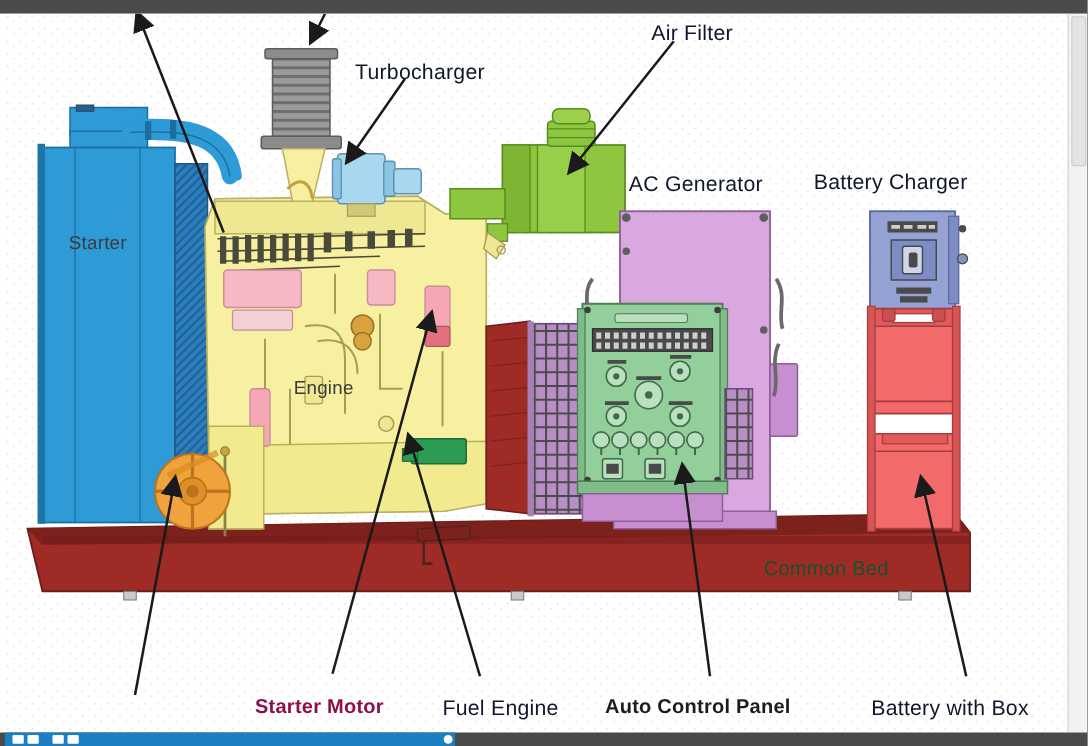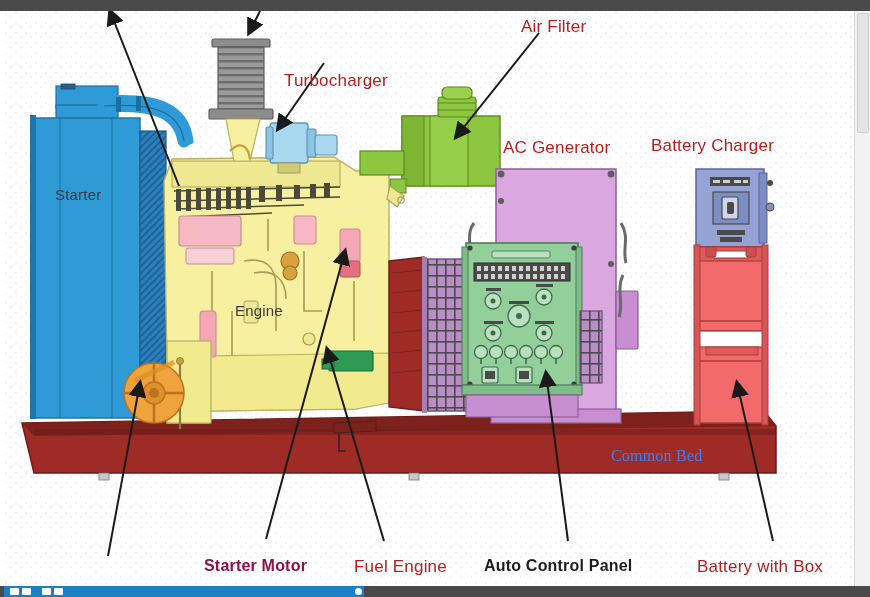--- a/index.html
+++ b/index.html
@@ -52,29 +52,29 @@
   #canvas {
     position: absolute; left: 4px; top: 11px;
     width: 850px; height: 575px;
     background: #fdfdfd;
   }
   #canvas svg { display: block; }
 
   
   .lbl {
     position: absolute;
-    color: #b91c1c;
+    color: #0f172a;
     font-size: 17px;
     white-space: nowrap;
     letter-spacing: .2px;
   }
   .lbl.inner { font-size: 15px; color: #3b3b3b; }
   .lbl.bold { font-weight: bold; color: #1d1d1d; font-size: 16px; }
   .lbl.magenta { font-weight: bold; color: #8e1048; font-size: 16px; text-align: right; }
-  .lbl.onbed { color: #3b82f6; font-size: 16px; font-family: Liberation Serif, serif; }
+  .lbl.onbed { color: #14532d; font-size: 16px; }
 </style>
 </head>
 <body>
 
 <div id="screen">
 
   <div id="topbar"></div>
   <div id="leftbar"></div>
 
   <div id="canvas">
@@ -421,21 +421,21 @@
         <path d="M136,372 L104,545" marker-start="url(#arrowStart)"></path>
         <path d="M341,240 L262,528" marker-start="url(#arrowStart)"></path>
         <path d="M323,338 L380,530" marker-start="url(#arrowStart)"></path>
         <path d="M542,362 L564,530" marker-start="url(#arrowStart)"></path>
         <path d="M733,372 L769,530" marker-start="url(#arrowStart)"></path>
       </g>
     </svg>
 
     <div class="lbl inner" style="left:51px; top:175px;">Starter</div>
 
-    <div class="lbl" style="left:280px; top:37px;margin-top:23px;">Turbocharger</div>
+    <div class="lbl" style="left:280px; top:37px;">Turbocharger</div>
 
     <div class="lbl" style="left:517px; top:6px;">Air Filter</div>
 
     <div class="lbl" style="left:647px; top:125px;">Battery Charger</div>
 
     <div class="lbl" style="left:499px; top:127px;">AC Generator</div>
 
     <div class="lbl inner" style="left:196px; top:291px;margin-left:35px;">Engine</div>
 
     <div class="lbl onbed" style="left:607px; top:436px;">Common Bed</div>

